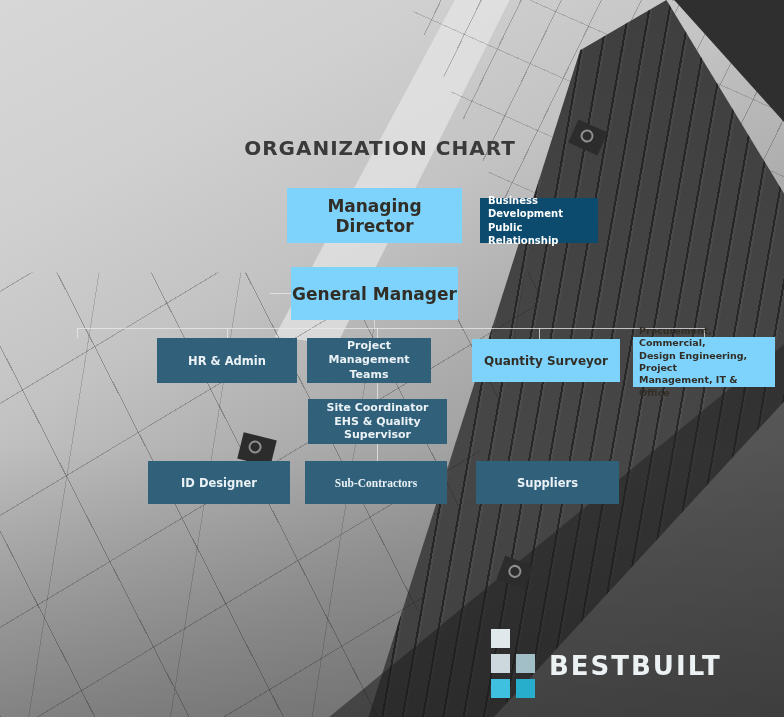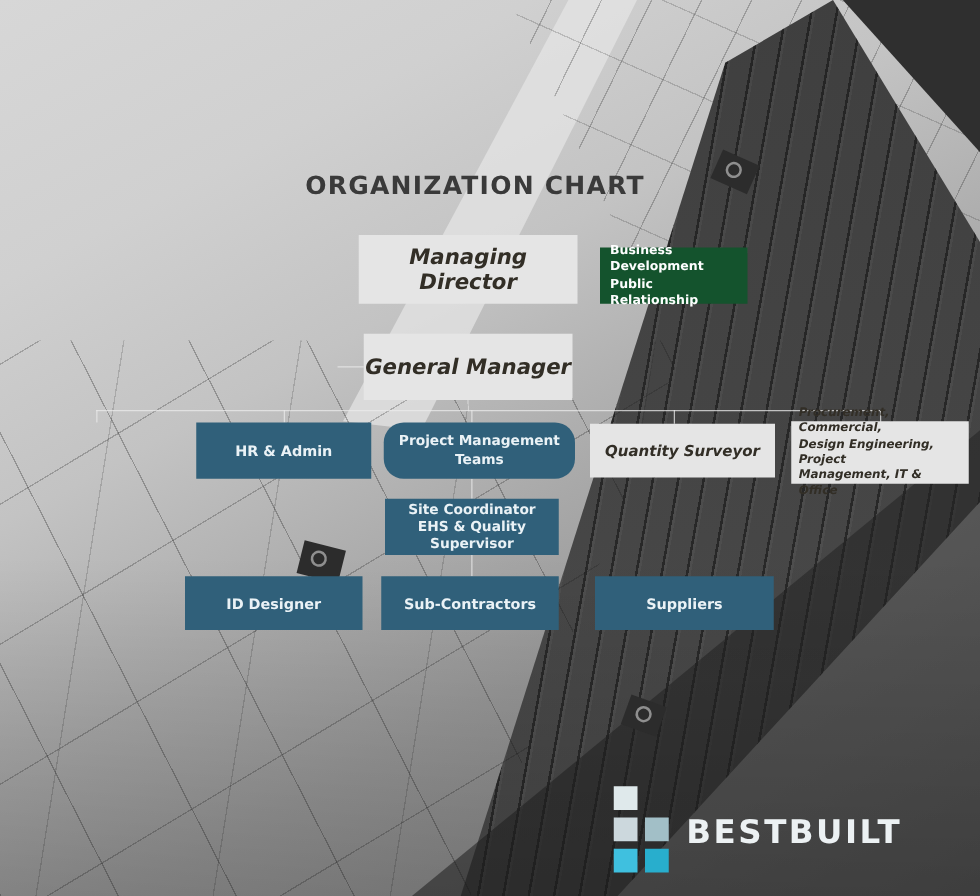--- a/index.html
+++ b/index.html
@@ -35,22 +35,22 @@
   .bg-vignette{position:absolute;inset:0;
     background:linear-gradient(to bottom,rgba(0,0,0,0) 62%,rgba(0,0,0,.18) 100%);}
   .camera{position:absolute;background:#2c2c2c;}
   .camera::after{content:"";position:absolute;left:8px;top:5px;width:9px;height:9px;
     border:2px solid #8f8f8f;border-radius:50%;}
   
   .title{position:absolute;left:160px;top:136px;width:440px;text-align:center;
     font-size:20px;font-weight:bold;letter-spacing:1px;color:#3a3a3a;}
   .node{position:absolute;box-sizing:border-box;display:flex;align-items:center;
     justify-content:center;text-align:center;white-space:pre-line;font-weight:bold;}
-  .orange{background:#e5e5e5;color:#322e26;font-style:italic;}
-  .cyan{background:#14532d;color:#fdfefe;}
+  .orange{background:#7dd3fc;color:#322e26;}
+  .cyan{background:#0c4a6e;color:#fdfefe;}
   .teal{background:#30607a;color:#eaf2f6;}
   .left-align{justify-content:flex-start;text-align:left;}
   .conn{position:absolute;background:rgba(235,235,235,.75);}
   
   .logo-square{position:absolute;width:19px;height:19px;}
   .logo-name{position:absolute;left:549px;top:651px;font-size:26px;font-weight:bold;
     letter-spacing:2px;color:#ecf1f3;}
   .logo-sub{position:absolute;left:550px;top:683px;font-size:12px;letter-spacing:2.2px;
     color:#dde6e9;font-weight:500;}
 </style>
@@ -84,33 +84,33 @@
   <div class="conn" style="left:377px;top:383px;width:1px;height:16px;"></div>
   <div class="conn" style="left:377px;top:444px;width:1px;height:17px;"></div>
 
   <div class="node orange" style="left:287px;top:188px;width:175px;height:55px;font-size:17px;">Managing Director</div>
   <div class="node cyan left-align" style="left:480px;top:198px;width:118px;height:45px;font-size:10px;padding:6px 8px;line-height:1.35;">Business Development
 Public Relationship</div>
 
   <div class="node orange" style="left:291px;top:267px;width:167px;height:53px;font-size:17px;">General Manager</div>
 
   <div class="node teal" style="left:157px;top:338px;width:140px;height:45px;font-size:11.5px;">HR &amp; Admin</div>
-  <div class="node teal" style="left:307px;top:338px;width:153px;height:45px;font-size:11px;line-height:1.3;border-radius:16px;">Project Management
+  <div class="node teal" style="left:307px;top:338px;width:124px;height:45px;font-size:11px;line-height:1.3;">Project Management
 Teams</div>
   <div class="node orange" style="left:472px;top:339px;width:148px;height:43px;font-size:12px;">Quantity Surveyor</div>
   <div class="node orange left-align" style="left:633px;top:337px;width:142px;height:50px;font-size:9.5px;padding:0 6px;line-height:1.3;">Procurement,  Commercial,
 Design Engineering, Project
 Management, IT &amp; Office</div>
 
   <div class="node teal" style="left:308px;top:399px;width:139px;height:45px;font-size:11px;line-height:1.25;">Site Coordinator
 EHS &amp; Quality
 Supervisor</div>
 
   <div class="node teal" style="left:148px;top:461px;width:142px;height:43px;font-size:11.5px;">ID Designer</div>
-  <div class="node teal" style="left:305px;top:461px;width:142px;height:43px;font-size:11.5px;">Sub-Contractors</div>
+  <div class="node teal" style="left:305px;top:461px;width:142px;height:43px;font-size:11.5px;font-family:Liberation Serif, serif;">Sub-Contractors</div>
   <div class="node teal" style="left:476px;top:461px;width:143px;height:43px;font-size:11.5px;">Suppliers</div>
 
   <div class="logo-square" style="left:491px;top:629px;background:#dfe9eb;"></div>
   <div class="logo-square" style="left:491px;top:654px;background:#ccd8dd;"></div>
   <div class="logo-square" style="left:516px;top:654px;background:#a2bfc7;"></div>
   <div class="logo-square" style="left:491px;top:679px;background:#3fc0df;"></div>
   <div class="logo-square" style="left:516px;top:679px;background:#28aecd;"></div>
   <div class="logo-name">BESTBUILT</div>
 
 </div>

